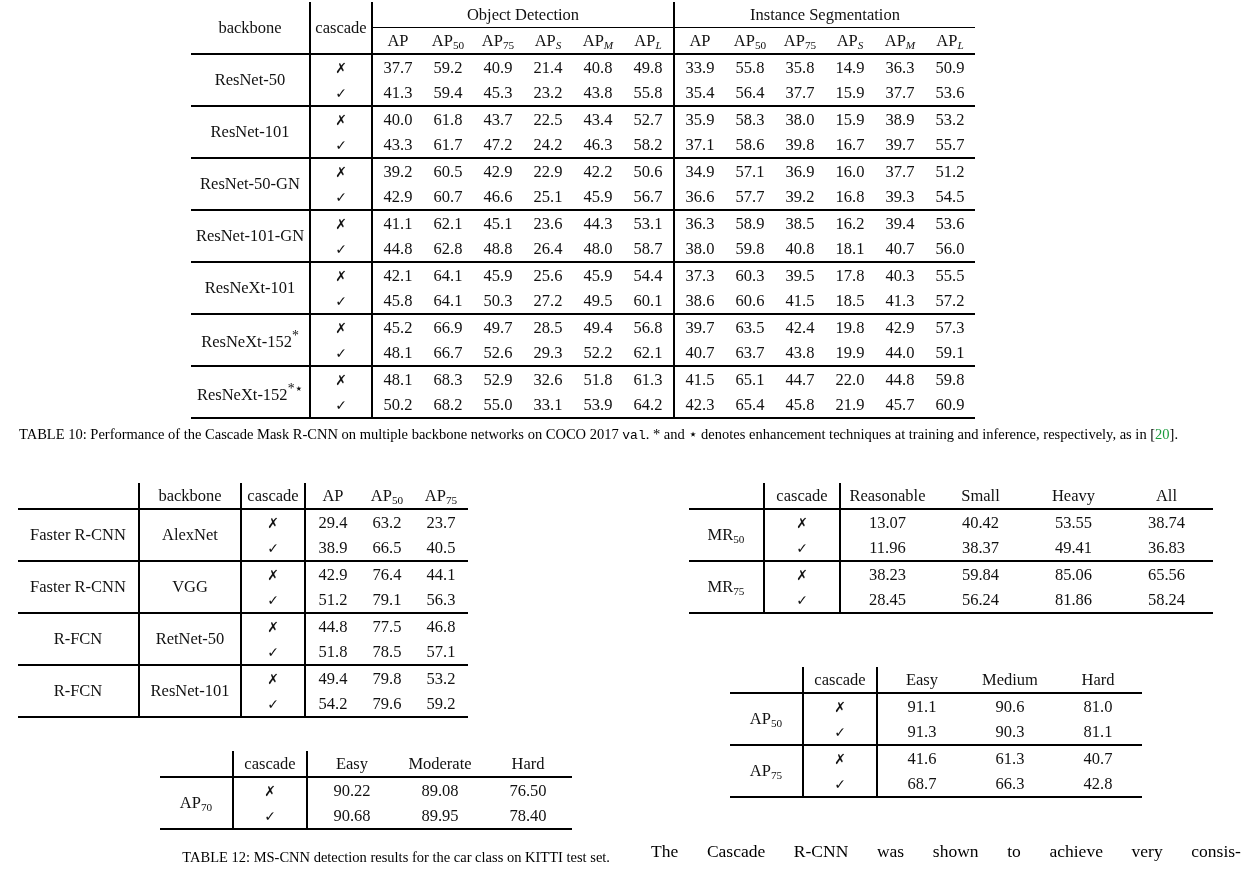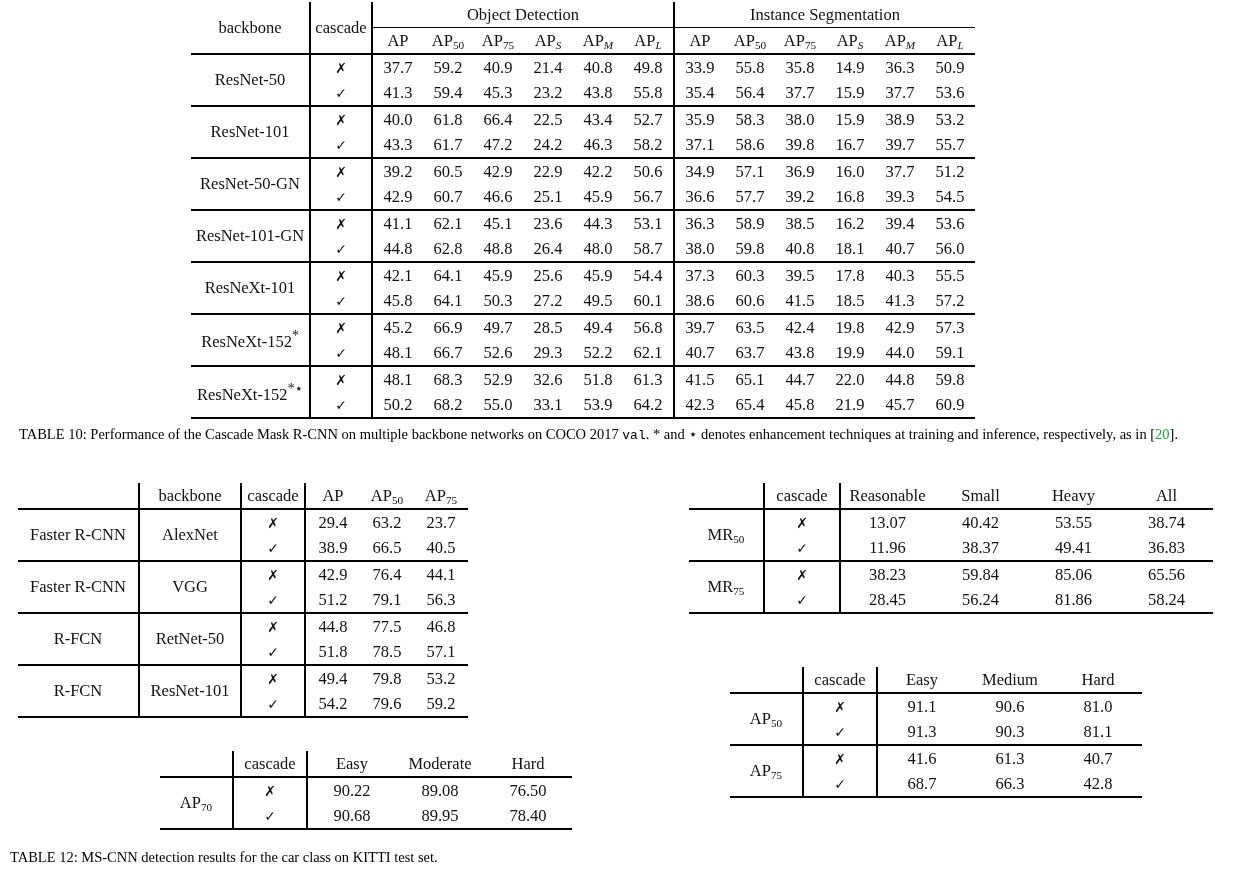--- a/index.html
+++ b/index.html
@@ -76,21 +76,21 @@
   #t11 .num { width: 54px; }
   #t11-cap { position: absolute; left: 48px; top: 712px; width: 500px; text-align: center; }
 
   
   #t12-wrap { position: absolute; left: 160px; top: 751px; }
   #t12 { font-size: 16.5px; }
   #t12 td, #t12 th { height: 25px; }
   #t12 .met { width: 72px; }
   #t12 .cas { width: 72px; }
   #t12 .num { width: 88px; }
-  #t12-cap { position: absolute; left: 10px; top: 848px; width: 600px; text-align: left; }
+  #t12-cap { position: absolute; left: 10px; top: 848px; width: 600px; text-align: right; }
 
   
   #t13-wrap { position: absolute; left: 689px; top: 483px; }
   #t13 { font-size: 16.5px; }
   #t13 td, #t13 th { height: 25px; }
   #t13 .met { width: 74px; }
   #t13 .cas { width: 74px; }
   #t13 .num { width: 93px; }
   #t13-cap { position: absolute; left: 636px; top: 621px; width: 605px; text-align: center; }
 
@@ -169,21 +169,21 @@
             <td class="num">37.7</td>
             <td class="num">15.9</td>
             <td class="num">37.7</td>
             <td class="num">53.6</td>
           </tr>
           <tr>
             <td class="bb tr-thick-top" rowspan="2">ResNet-101</td>
             <td class="cas bl-thick tr-thick-top"><span class="mark">✗</span></td>
             <td class="num tr-thick-top bl-thick">40.0</td>
             <td class="num tr-thick-top">61.8</td>
-            <td class="num tr-thick-top">66.4</td>
+            <td class="num tr-thick-top">43.7</td>
             <td class="num tr-thick-top">22.5</td>
             <td class="num tr-thick-top">43.4</td>
             <td class="num tr-thick-top">52.7</td>
             <td class="num tr-thick-top bl-thick">35.9</td>
             <td class="num tr-thick-top">58.3</td>
             <td class="num tr-thick-top">38.0</td>
             <td class="num tr-thick-top">15.9</td>
             <td class="num tr-thick-top">38.9</td>
             <td class="num tr-thick-top">53.2</td>
           </tr>
@@ -556,14 +556,27 @@
             <td class="num">66.3</td>
             <td class="num">42.8</td>
           </tr>
           <tr>
             <td class="tr-thick-top" colspan="5" style="height: 0px;"></td>
           </tr>
         </tbody>
     </table>
   </div>
 
+  <div id="body-frag">
+    <div class="justified-line" id="frag-line">
+        <span>The</span>
+        <span>Cascade</span>
+        <span>R-CNN</span>
+        <span>was</span>
+        <span>shown</span>
+        <span>to</span>
+        <span>achieve</span>
+        <span>very</span>
+        <span>consis-</span>
+      </div>
+  </div>
 
 </div>
 
 </body></html>

